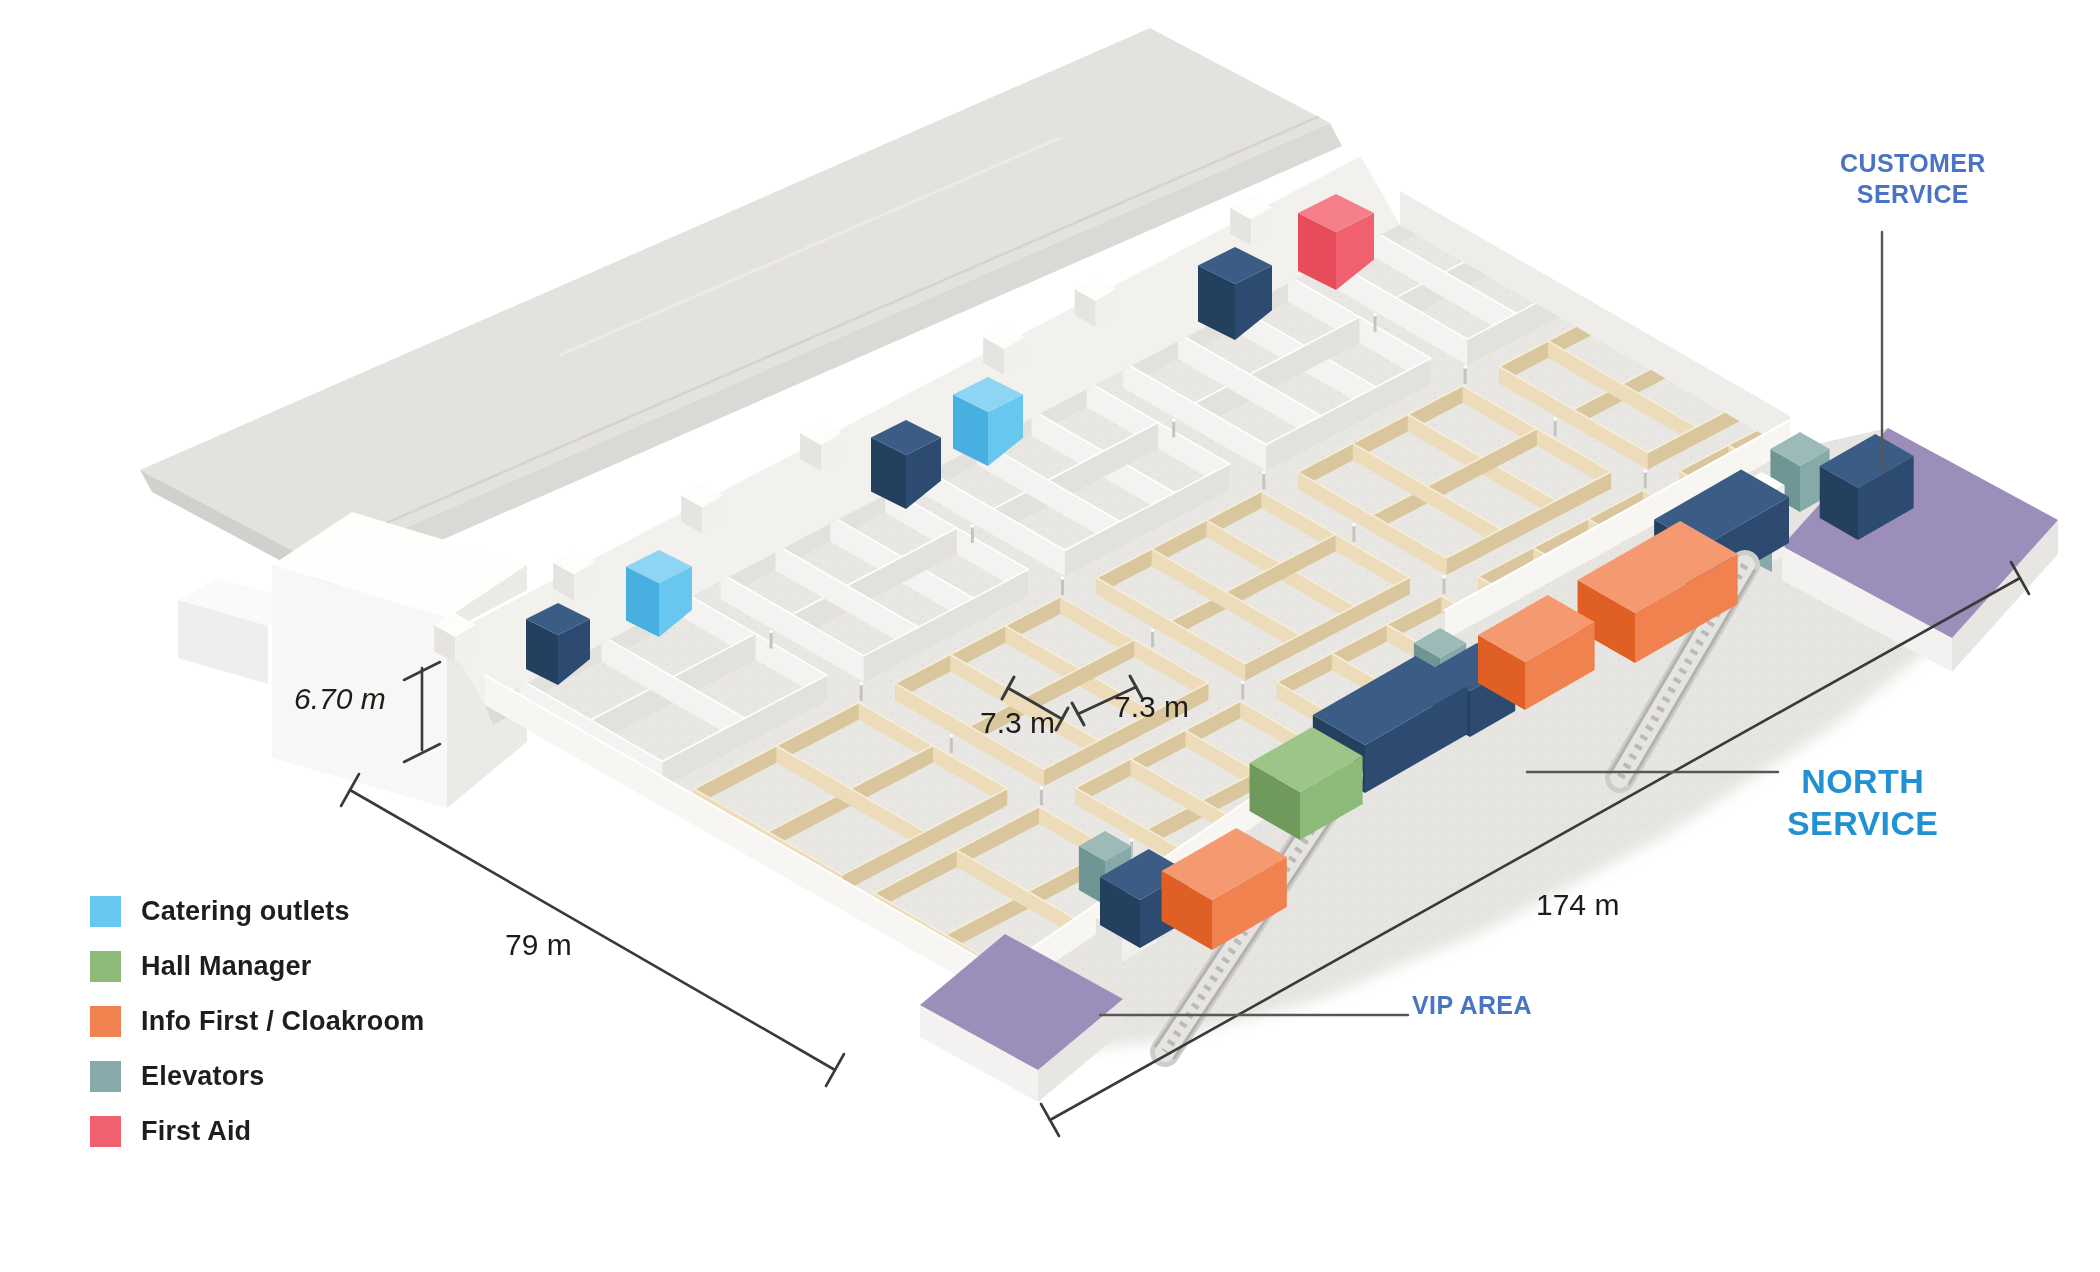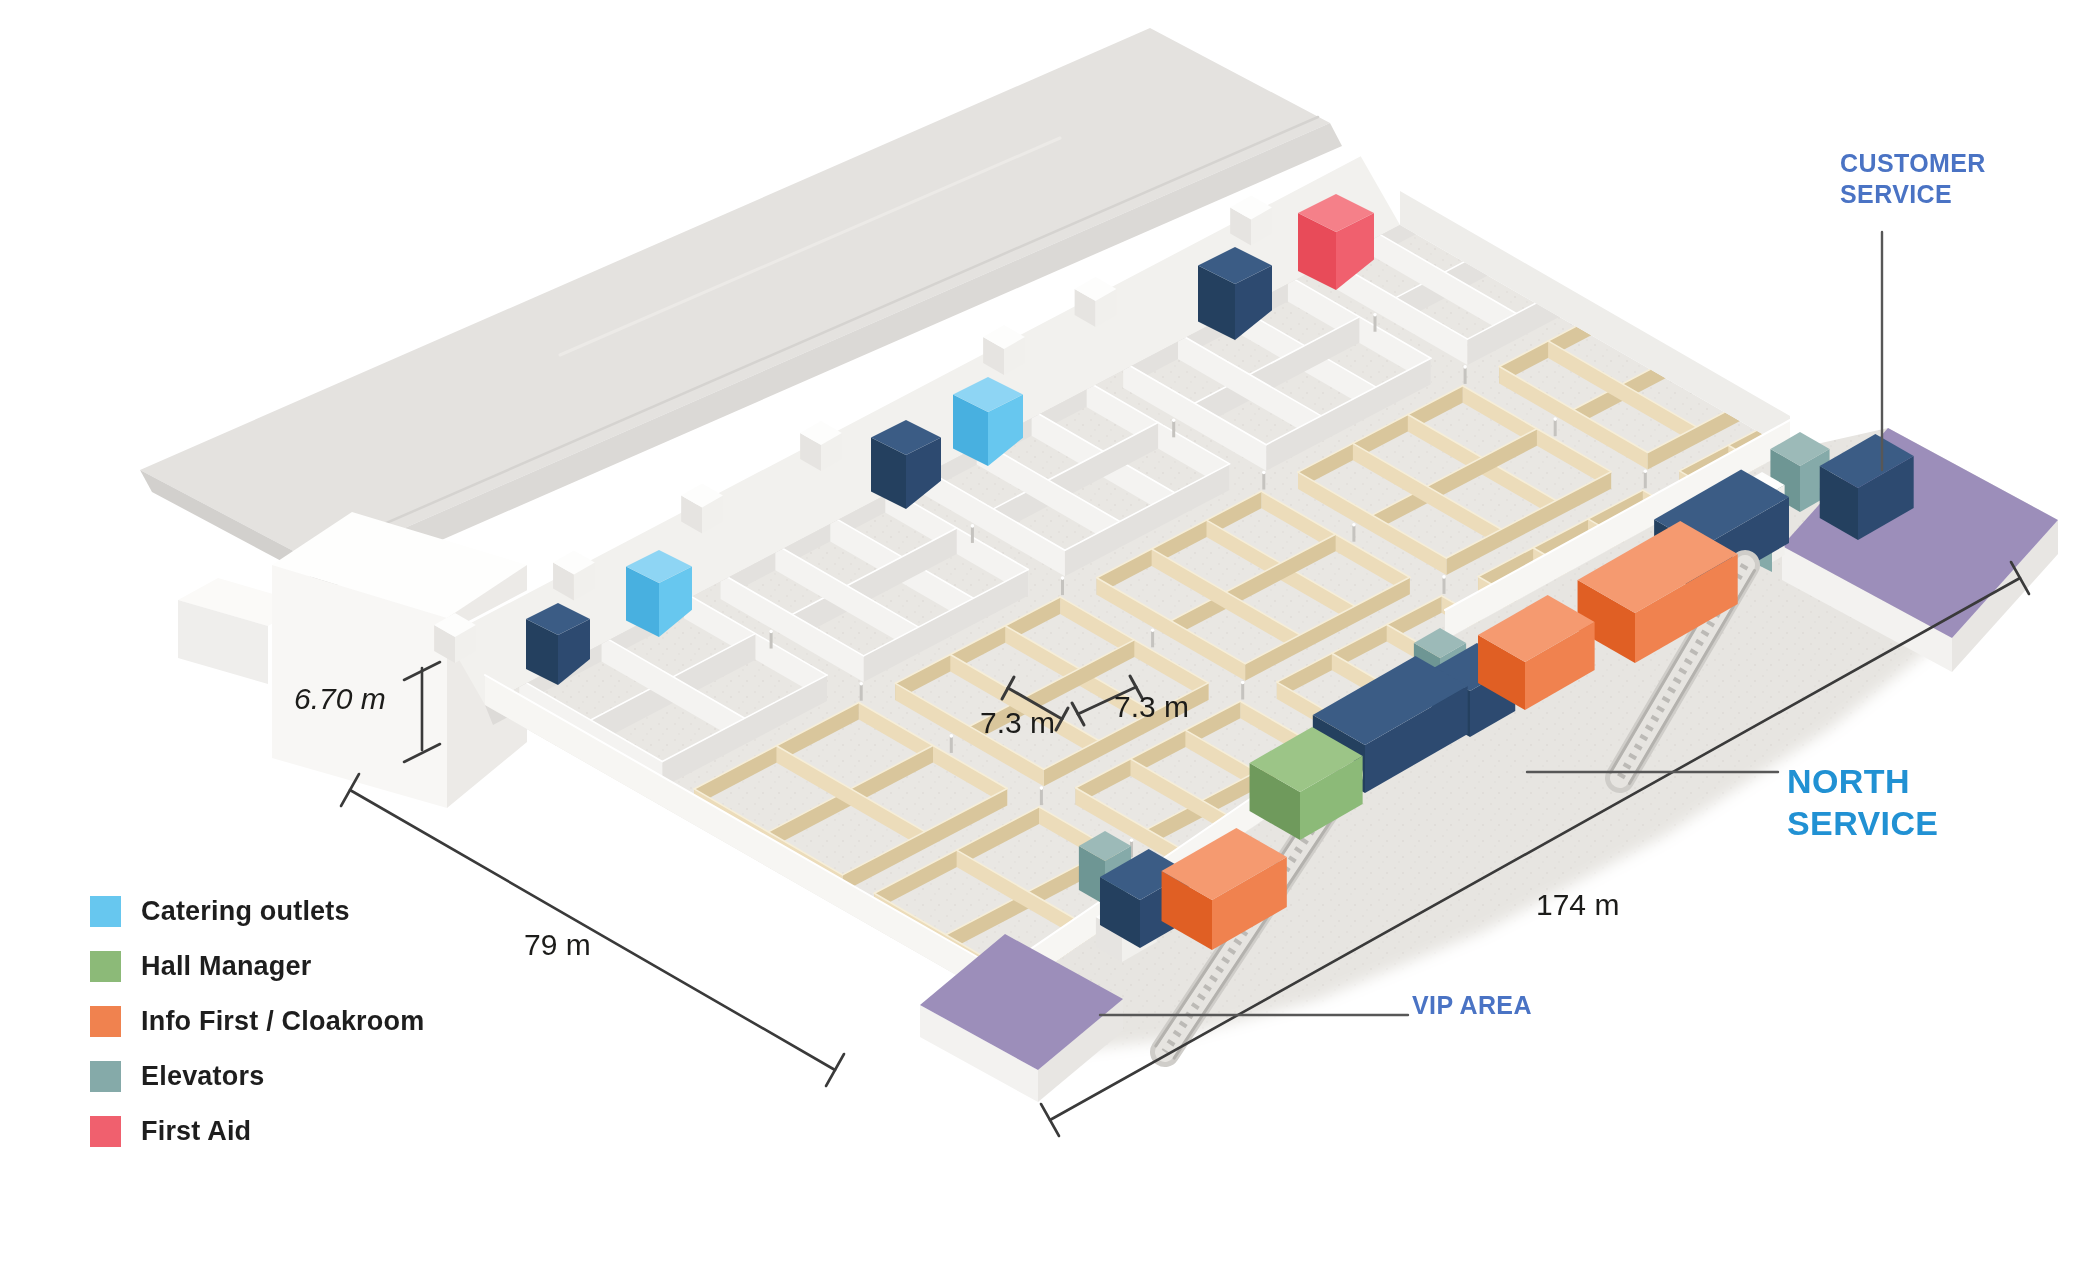--- a/index.html
+++ b/index.html
@@ -3,21 +3,21 @@
 <meta charset="utf-8">
 <style>
   html,body{margin:0;padding:0;background:#ffffff;}
   #stage{position:relative;width:2100px;height:1272px;background:#ffffff;overflow:hidden;
          font-family:"Liberation Sans", sans-serif;}
   #scene{position:absolute;left:0;top:0;}
   .lbl{position:absolute;white-space:nowrap;}
   .dim{font-size:30px;color:#1c1c1a;font-weight:400;}
   .ann-blue{color:#4a73c4;font-weight:700;font-size:25px;line-height:31px;letter-spacing:.4px;}
   .ann-cyan{color:#2191d3;font-weight:700;font-size:34px;line-height:42px;letter-spacing:.4px;}
-  .ann-blue span,.ann-cyan span{display:block;}
+  .ann-blue span,.ann-cyan span{display:block;text-align:center;}
   #legend{position:absolute;left:90px;top:884px;}
   .legend-row{display:flex;align-items:center;height:55px;}
   .legend-swatch{width:31px;height:31px;margin-right:20px;flex:0 0 auto;}
   .legend-label{font-size:27px;font-weight:700;color:#1e1e1e;letter-spacing:.2px;}
 </style>
 </head>
 <body>
 
 <div id="stage">
   <svg id="scene" width="2100" height="1272" viewBox="0 0 2100 1272">
@@ -501,21 +501,21 @@
         </g>
         <g>
           <line x1="1882" y1="232" x2="1882" y2="470" stroke="#575757" stroke-width="2.4" stroke-linecap="round"></line>
           <line x1="1527" y1="772" x2="1778" y2="772" stroke="#575757" stroke-width="2.4" stroke-linecap="round"></line>
           <line x1="1100" y1="1015" x2="1408" y2="1015" stroke="#575757" stroke-width="2.4" stroke-linecap="round"></line>
         </g>
       </g>
     </svg>
 
   <div class="lbl dim" style="left:294px;top:682px;font-style:italic;">6.70 m</div>
-  <div class="lbl dim" style="left:505px;top:928px;margin-left:19px;">79 m</div>
+  <div class="lbl dim" style="left:505px;top:928px;">79 m</div>
   <div class="lbl dim" style="left:1536px;top:888px;">174 m</div>
   <div class="lbl dim" style="left:980px;top:706px;">7.3 m</div>
   <div class="lbl dim" style="left:1114px;top:690px;">7.3 m</div>
 
   <div class="lbl ann-blue" style="left:1840px;top:148px;">
     <span>CUSTOMER</span>
     <span>SERVICE</span>
   </div>
   <div class="lbl ann-cyan" style="left:1787px;top:742px;margin-top:18px;">
     <span>NORTH</span>

